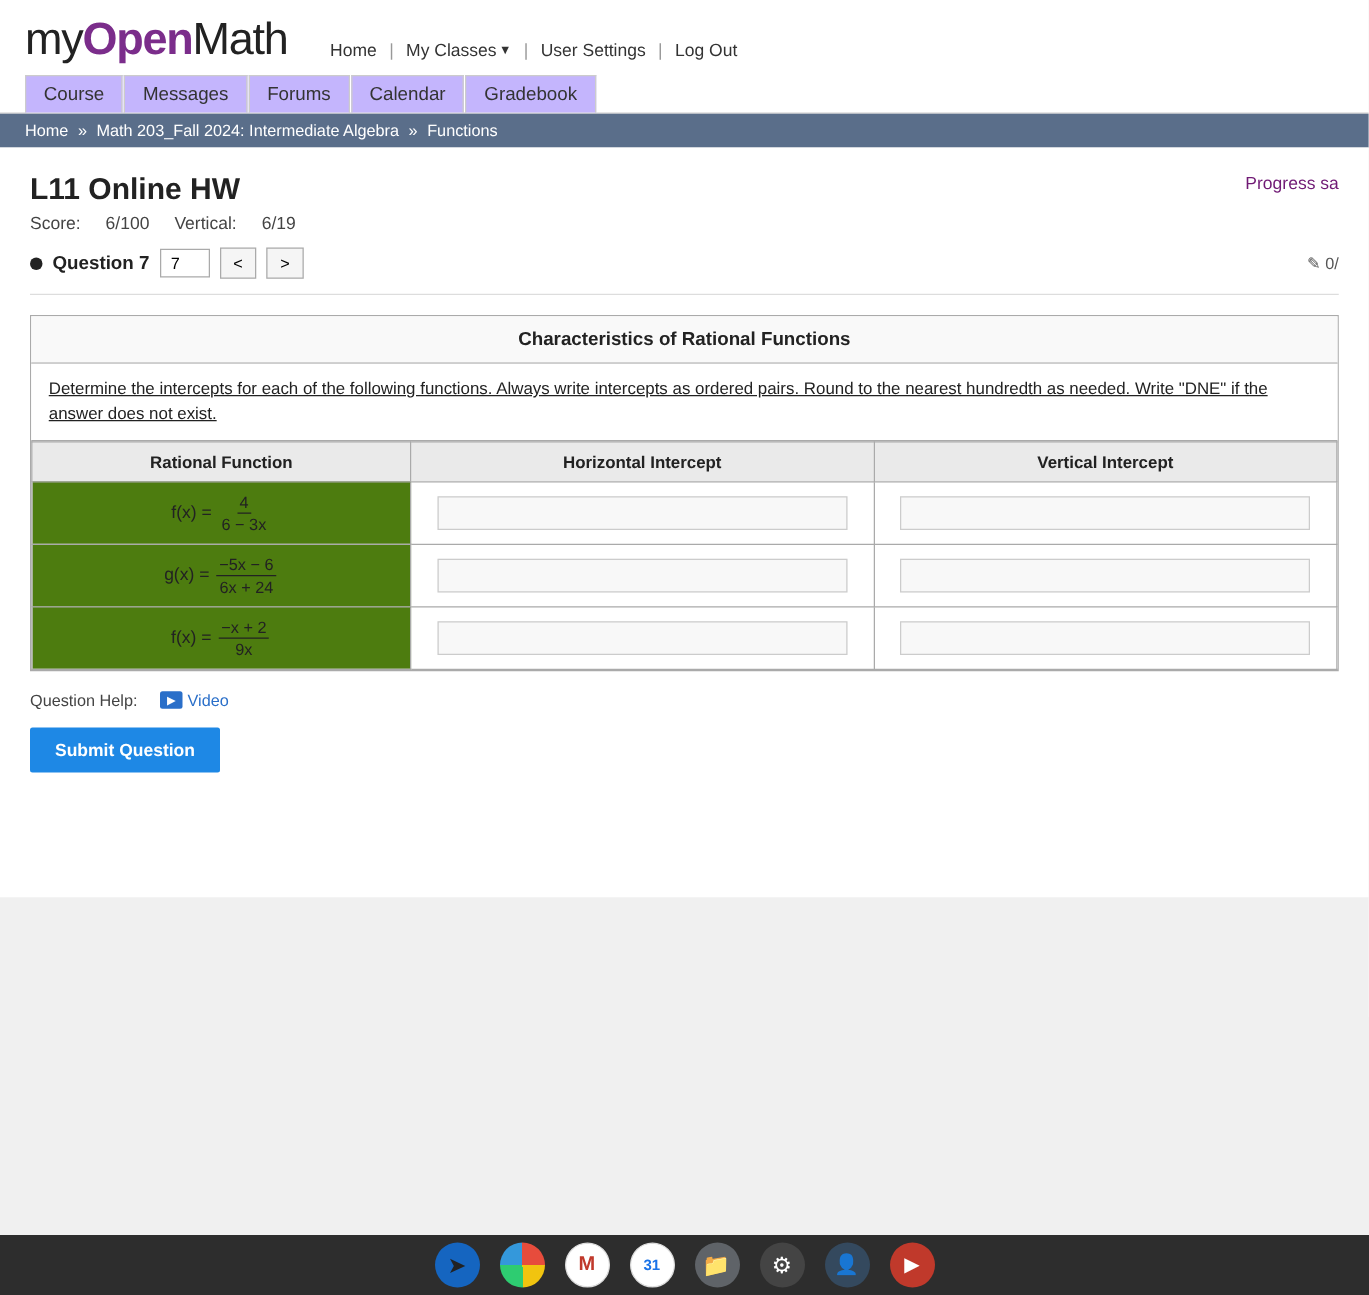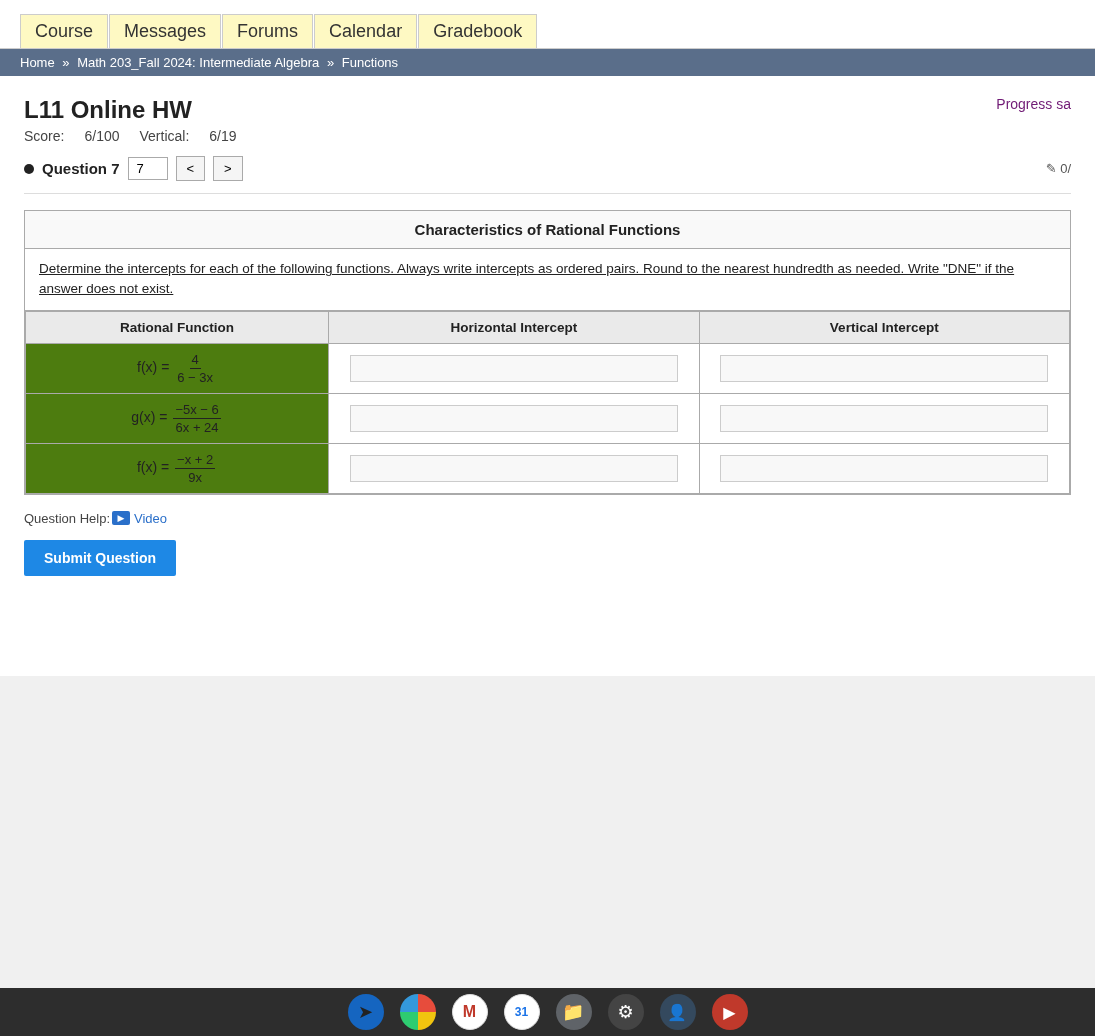--- a/index.html
+++ b/index.html
@@ -40,23 +40,23 @@
     .top-nav .separator { color: #999; margin: 0 2px; }
 
     .tab-bar {
       display: flex;
       margin-top: 4px;
     }
     .tab-bar .tab {
       padding: 6px 14px;
       border: 1px solid #ccc;
       border-bottom: none;
-      background: #fef9c3;
+      background: #c4b5fd;
       cursor: pointer;
-      font-size: 18px;
+      font-size: 15px;
       color: #333;
       margin-right: 1px;
     }
 
     
     .breadcrumb-bar {
       background: #5a6e8a;
       color: #fff;
       padding: 6px 20px;
       font-size: 13px;
@@ -211,21 +211,21 @@
       text-align: center;
     }
 
     
     .question-help {
       font-size: 13px;
       color: #444;
       margin-bottom: 14px;
       display: flex;
       align-items: center;
-      gap: 2px;
+      gap: 18px;
     }
     .video-link {
       color: #2a6fc9;
       text-decoration: none;
       display: flex;
       align-items: center;
       gap: 4px;
     }
     .video-icon {
       width: 18px; height: 14px;
@@ -277,20 +277,37 @@
     .taskbar-icon.red { background: #c0392b; }
     .taskbar-icon.dark { background: #444; }
     .taskbar-icon.multicolor {
       background: linear-gradient(135deg, #e74c3c, #3498db, #2ecc71, #f39c12);
     }
   </style>
 </head>
 <body>
 
 <div class="site-header">
+  <div style="display:flex; align-items:flex-end; gap:0;">
+    <div class="logo">
+      <span>my</span><span style="color:#7b2d8b; font-weight:bold;">Open</span><span>Math</span>
+    </div>
+    <nav class="top-nav">
+      <a href="#">Home</a>
+      <span class="separator">|</span>
+      <a href="#" style="display:inline-flex;align-items:center;gap:2px;">
+        <span>My Classes</span>
+        <span style="font-size:10px;">▼</span>
+      </a>
+      <span class="separator">|</span>
+      <a href="#">User Settings</a>
+      <span class="separator">|</span>
+      <a href="#">Log Out</a>
+    </nav>
+  </div>
   <div class="tab-bar">
     <div class="tab">Course</div>
     <div class="tab">Messages</div>
     <div class="tab">Forums</div>
     <div class="tab">Calendar</div>
     <div class="tab">Gradebook</div>
   </div>
 </div>
 
 <div class="breadcrumb-bar">

